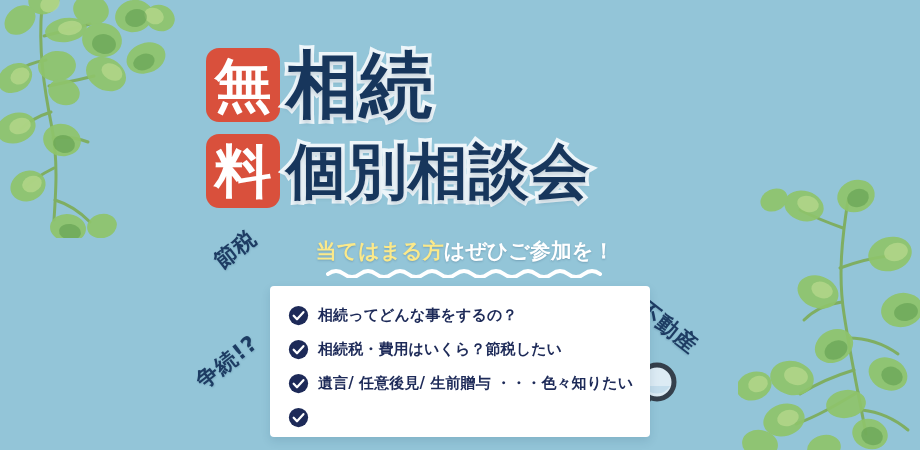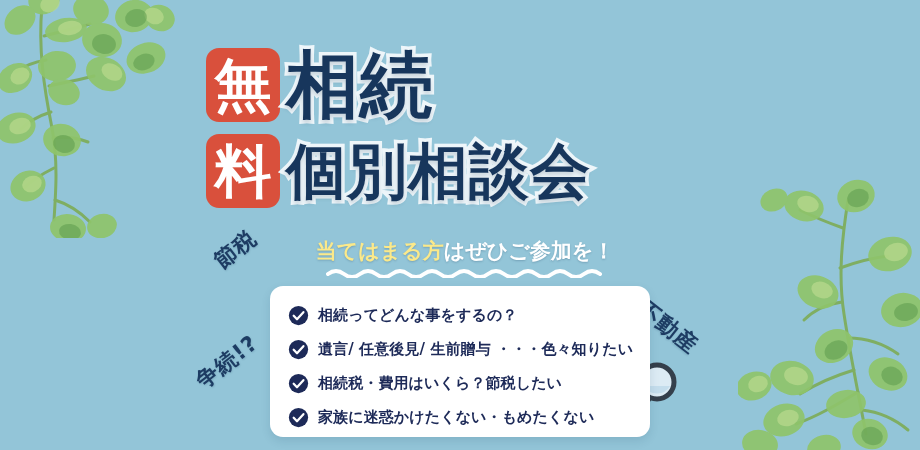--- a/index.html
+++ b/index.html
@@ -110,21 +110,21 @@
   }
 
   
   #checklist-card {
     position: absolute;
     left: 270px;
     top: 286px;
     width: 380px;
     height: 151px;
     background: #ffffff;
-    border-radius: 13px;
+    border-radius: 4px;
     box-shadow: 0 4px 10px rgba(20, 60, 90, 0.13);
     padding: 14px 0 4px 0;
     box-sizing: border-box;
   }
   .check-row {
     display: flex;
     align-items: center;
     height: 31px;
     margin: 0 0 3px 18px;
   }
@@ -317,34 +317,33 @@
         <path d="M6.5 12.3 L10.3 16.2 L17.6 8.2" fill="none" stroke="#ffffff" stroke-width="2.6" stroke-linecap="round" stroke-linejoin="round"></path>
       </svg>
       <div class="check-text">相続ってどんな事をするの？</div>
     </div>
 
     <div class="check-row">
       <svg class="check-icon" viewBox="0 0 24 24" xmlns="http://www.w3.org/2000/svg">
         <circle cx="12" cy="12" r="11" fill="#1d2a58"></circle>
         <path d="M6.5 12.3 L10.3 16.2 L17.6 8.2" fill="none" stroke="#ffffff" stroke-width="2.6" stroke-linecap="round" stroke-linejoin="round"></path>
       </svg>
-      <div class="check-text">遺言/ 任意後見/ 生前贈与 ・・・色々知りたい</div>
+      <div class="check-text">相続税・費用はいくら？節税したい</div>
     </div>
 
     <div class="check-row">
       <svg class="check-icon" viewBox="0 0 24 24" xmlns="http://www.w3.org/2000/svg">
         <circle cx="12" cy="12" r="11" fill="#1d2a58"></circle>
         <path d="M6.5 12.3 L10.3 16.2 L17.6 8.2" fill="none" stroke="#ffffff" stroke-width="2.6" stroke-linecap="round" stroke-linejoin="round"></path>
       </svg>
-      <div class="check-text">相続税・費用はいくら？節税したい</div>
+      <div class="check-text">遺言/ 任意後見/ 生前贈与 ・・・色々知りたい</div>
     </div>
 
     <div class="check-row">
       <svg class="check-icon" viewBox="0 0 24 24" xmlns="http://www.w3.org/2000/svg">
         <circle cx="12" cy="12" r="11" fill="#1d2a58"></circle>
         <path d="M6.5 12.3 L10.3 16.2 L17.6 8.2" fill="none" stroke="#ffffff" stroke-width="2.6" stroke-linecap="round" stroke-linejoin="round"></path>
       </svg>
-      <div class="check-text">家族に迷惑かけたくない・もめたくない</div>
     </div>
 
   </div>
 
 </div>
 
 </body></html>

